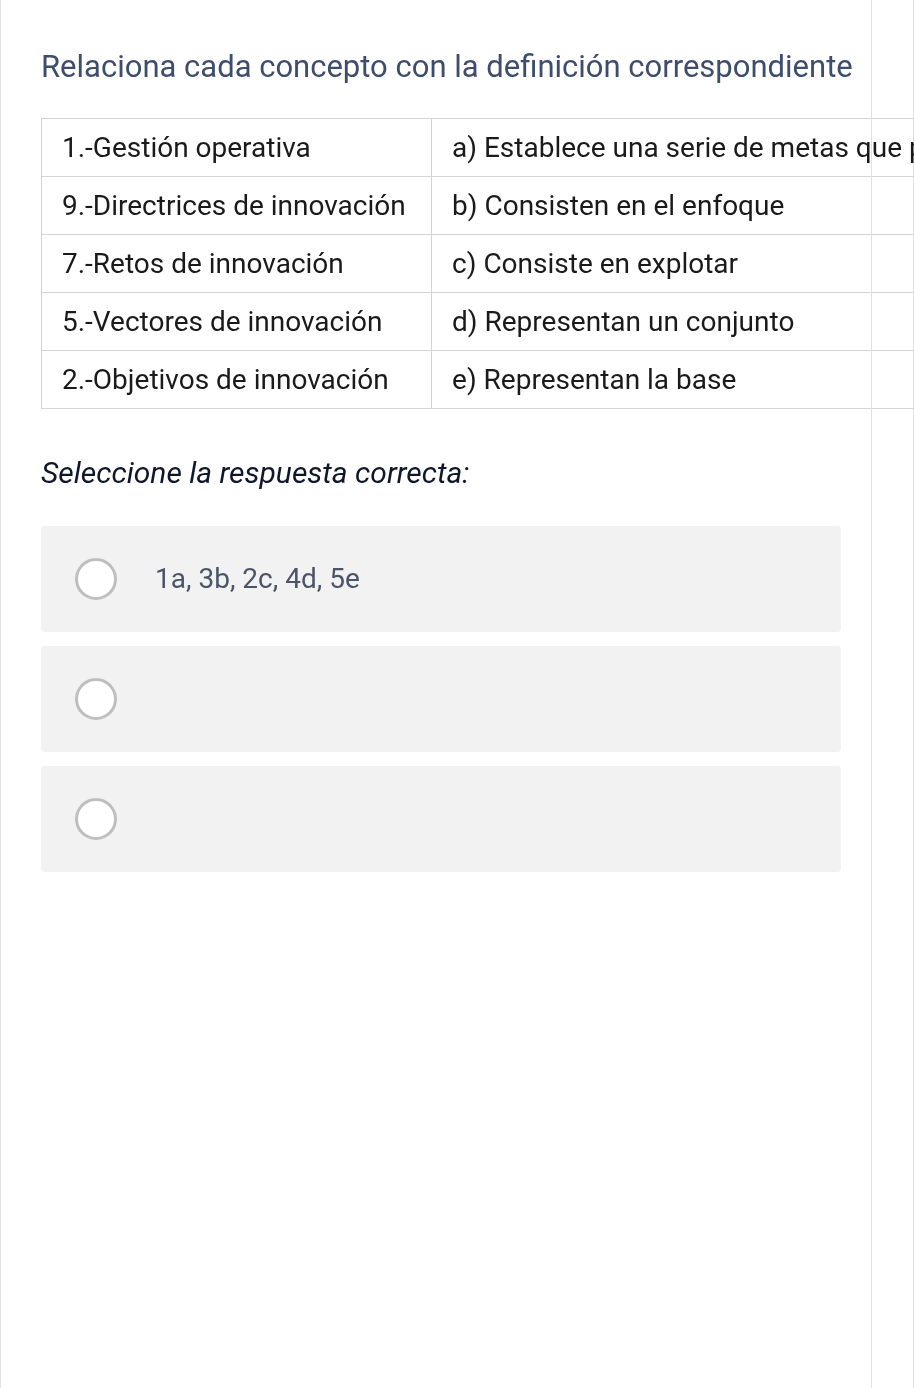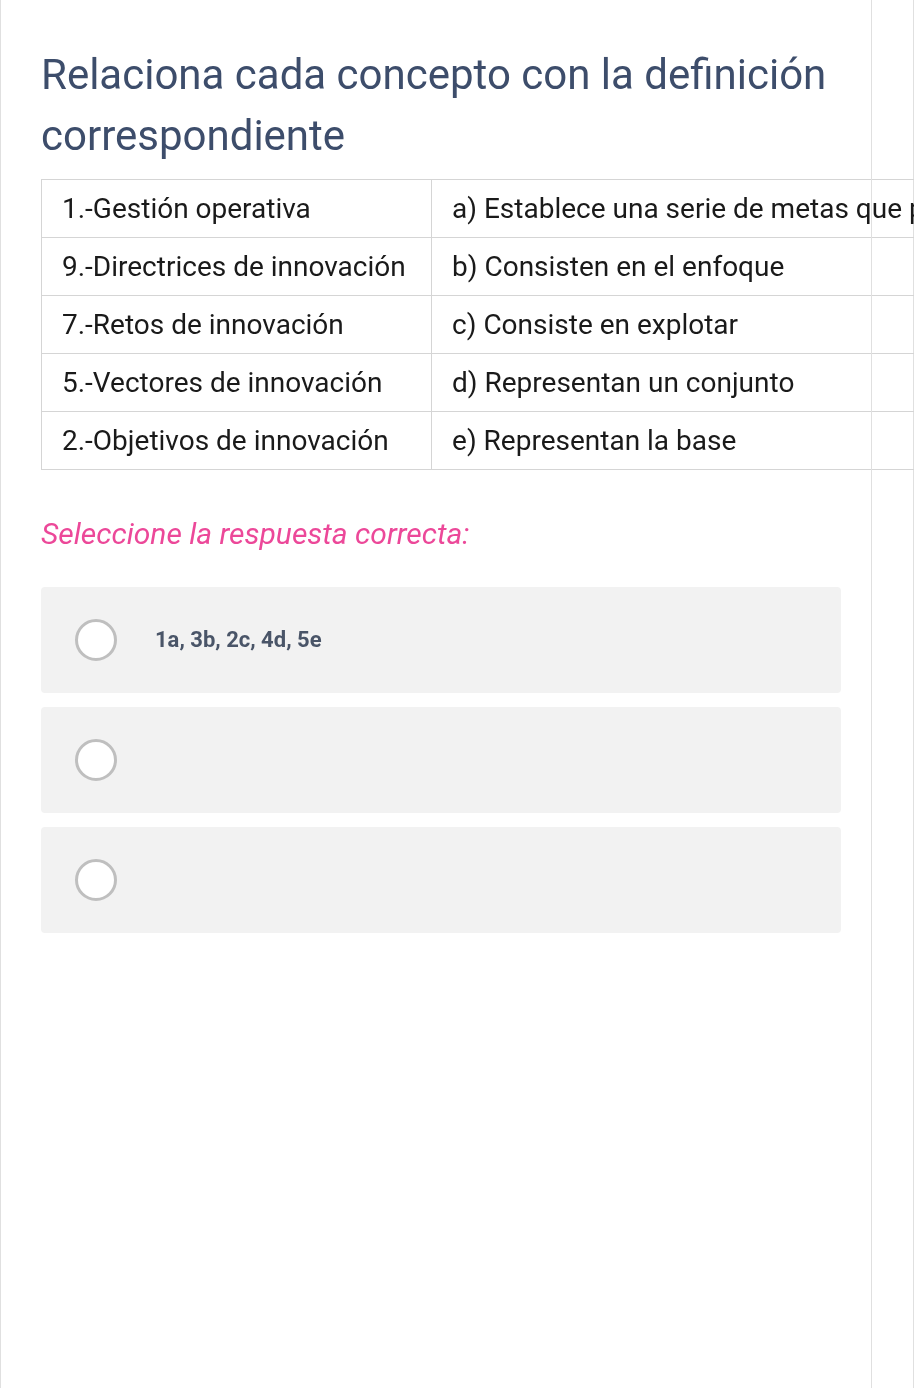--- a/index.html
+++ b/index.html
@@ -24,25 +24,25 @@
     }
     .right-border {
       position: absolute;
       right: 0;
       top: 0;
       bottom: 0;
       width: 42px;
       border-left: 1px solid #e0e0e0;
     }
     .question-title {
-      font-size: 42px;
+      font-size: 31px;
       font-weight: 400;
       color: #3d4d6b;
       line-height: 1.45;
-      margin-bottom: 12px;
+      margin-bottom: 28px;
     }
     .matching-table {
       border-collapse: collapse;
       min-width: 1200px;
       margin-bottom: 40px;
     }
     .matching-table td {
       border: 1px solid #d5d5d5;
       padding: 12px 20px;
       font-size: 28px;
@@ -50,21 +50,21 @@
       vertical-align: middle;
       white-space: nowrap;
     }
     .matching-table td:first-child {
       width: 480px;
       white-space: normal;
     }
     .instruction {
       font-size: 30px;
       font-style: italic;
-      color: #ec4899;
+      color: #0f172a;
       margin-bottom: 36px;
       margin-top: 46px;
     }
     .option-row {
       display: flex;
       align-items: center;
       background: #f2f2f2;
       border-radius: 4px;
       padding: 32px 34px;
       margin-bottom: 14px;
@@ -74,23 +74,23 @@
     .radio-circle {
       width: 42px;
       height: 42px;
       border: 3px solid #bfbfbf;
       border-radius: 50%;
       flex-shrink: 0;
       margin-right: 38px;
       background: #fff;
     }
     .option-label {
-      font-size: 22px;
+      font-size: 28px;
       color: #4a5568;
-      font-weight: 700;
+      font-weight: 400;
     }
   </style>
 </head>
 <body>
 
 <div class="container">
   <div class="right-border"></div>
 
   <h2 class="question-title">Relaciona cada concepto con la definición correspondiente</h2>
 

